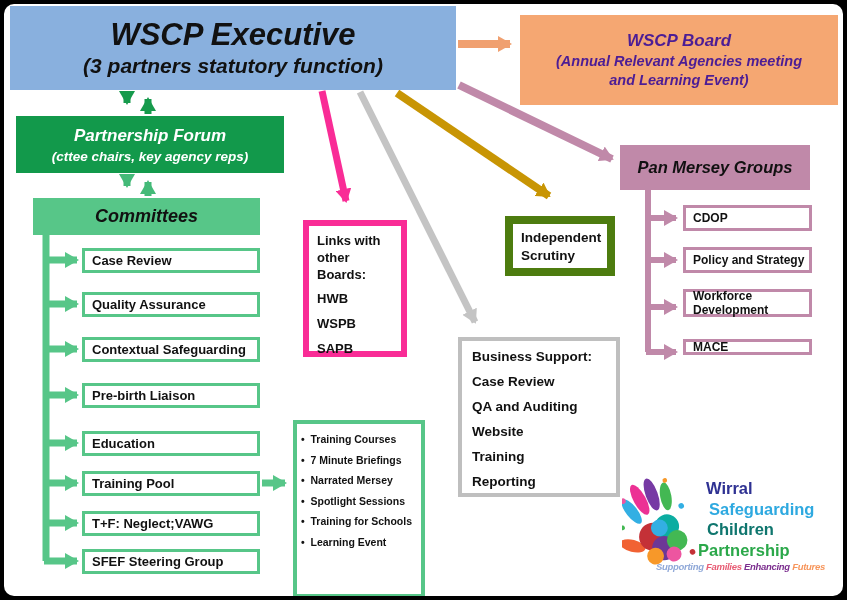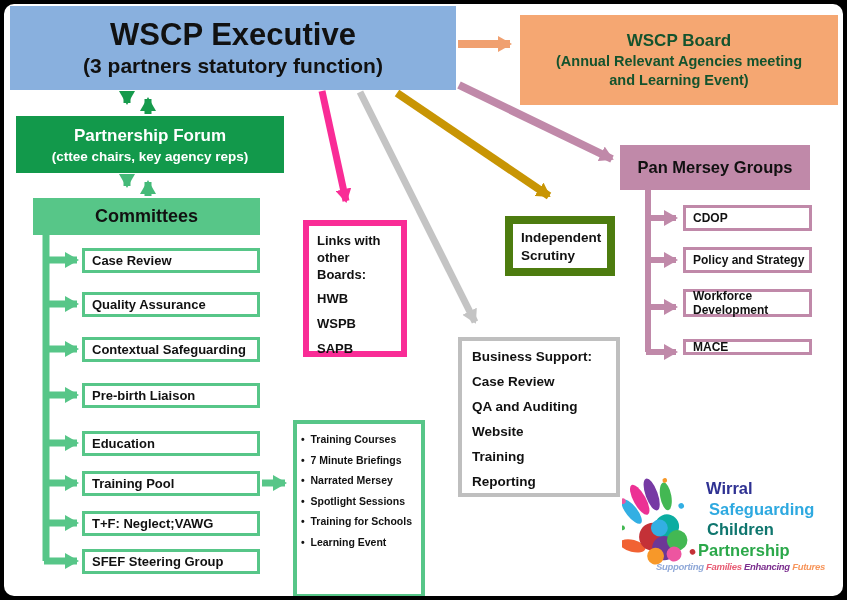--- a/index.html
+++ b/index.html
@@ -5,29 +5,29 @@
   html,body{margin:0;padding:0;}
   body{
     width:847px;height:600px;position:relative;overflow:hidden;
     background:#000;font-family:"Liberation Sans", sans-serif;
   }
   #slide{
     position:absolute;left:0;top:0;width:839px;height:592px;
     margin:4px;background:#fff;border-radius:10px;overflow:hidden;
   }
   .abs{position:absolute;box-sizing:border-box;}
-  .center{display:flex;flex-direction:column;align-items:center;justify-content:center;text-align:left;}
+  .center{display:flex;flex-direction:column;align-items:center;justify-content:center;text-align:left;font-style:italic;}
   svg#connectors{position:absolute;left:0;top:0;z-index:0;}
   .node{z-index:1;}
 
   
   #exec{left:6px;top:2px;width:446px;height:84px;background:#89B0DE;color:#111;}
   #exec .t1{font-size:31px;font-weight:bold;line-height:36px;}
   #exec .t2{font-size:21px;font-weight:bold;line-height:26px;}
-  #board{left:516px;top:11px;width:318px;height:90px;background:#F5A772;color:#14532d;padding:16px 10px;}
+  #board{left:516px;top:11px;width:318px;height:90px;background:#F5A772;color:#4c1d95;padding:16px 10px;}
   #board .t1{font-size:17px;font-weight:bold;line-height:22px;}
   #board .t2{font-size:14.5px;font-weight:bold;line-height:19px;}
 
   #forum{left:12px;top:112px;width:268px;height:57px;background:#12994B;color:#fff;}
   #forum .t1{font-size:17px;font-weight:bold;line-height:24px;}
   #forum .t2{font-size:13.5px;font-weight:bold;line-height:18px;}
 
   #committees-header{left:29px;top:194px;width:227px;height:37px;background:#57C688;color:#111;font-size:18px;font-weight:bold;}
 
   .citem{left:78px;width:178px;height:25px;background:#fff;border:3px solid #57C688;

